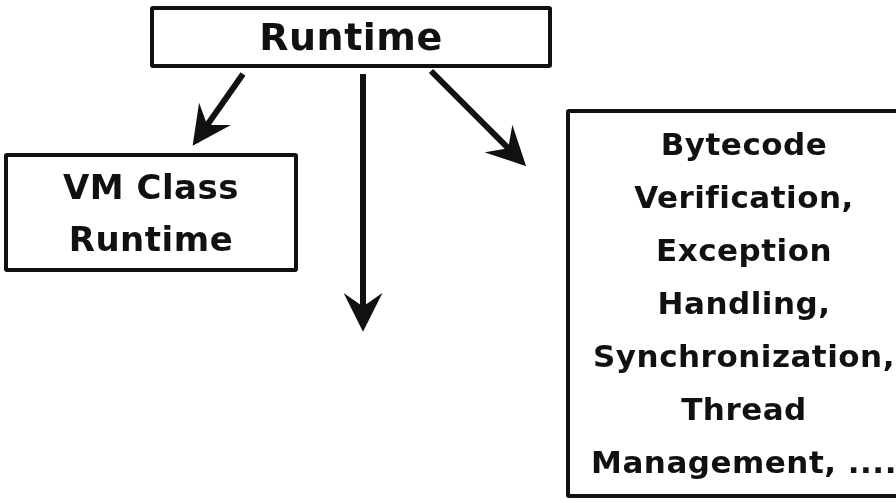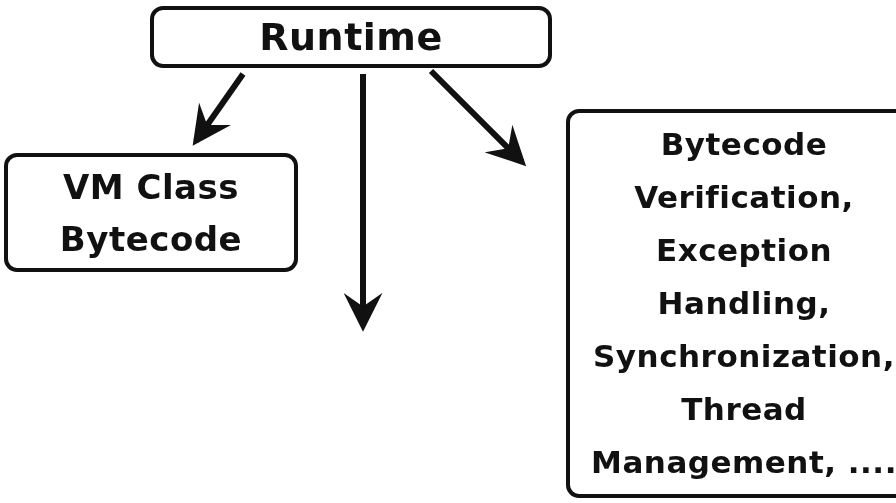--- a/index.html
+++ b/index.html
@@ -18,21 +18,21 @@
   }
   .edges-svg {
     position: absolute;
     inset: 0;
     width: 896px;
     height: 503px;
   }
   .node {
     position: absolute;
     border: 4px solid #111111;
-    border-radius: 13px;
+    border-radius: 3px;
     background: #ffffff;
     display: flex;
     align-items: center;
     justify-content: center;
     text-align: center;
     font-weight: 700;
     white-space: pre-line;
     box-sizing: border-box;
     letter-spacing: 0.5px;
   }
@@ -74,21 +74,21 @@
     <line x1="363" y1="74" x2="363" y2="326" stroke="#111111" stroke-width="6" marker-end="url(#arrowhead)"></line>
     <line x1="431" y1="71" x2="522" y2="162" stroke="#111111" stroke-width="6" marker-end="url(#arrowhead)"></line>
   </svg>
 
   <div class="node node-runtime">
     <span>Runtime</span>
   </div>
 
   <div class="node node-vm-class-loading">
     <span>VM Class
-Bytecode</span>
+Runtime</span>
   </div>
 
 
   <div class="node node-services">
     <span>Bytecode
 Verification,
 Exception
 Handling,
 Synchronization,
 Thread

